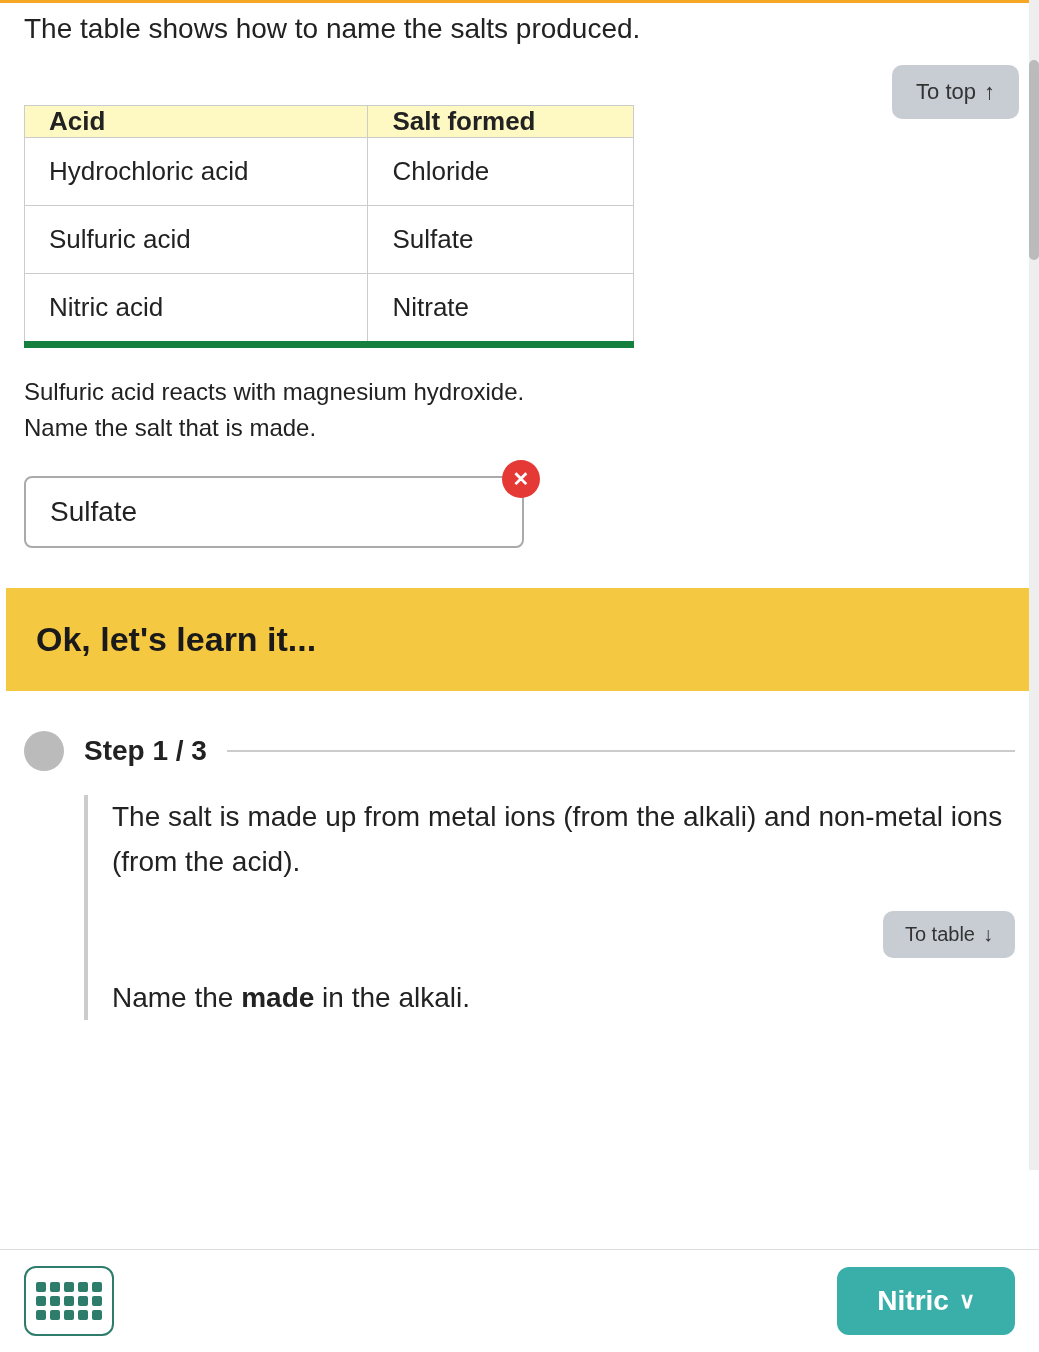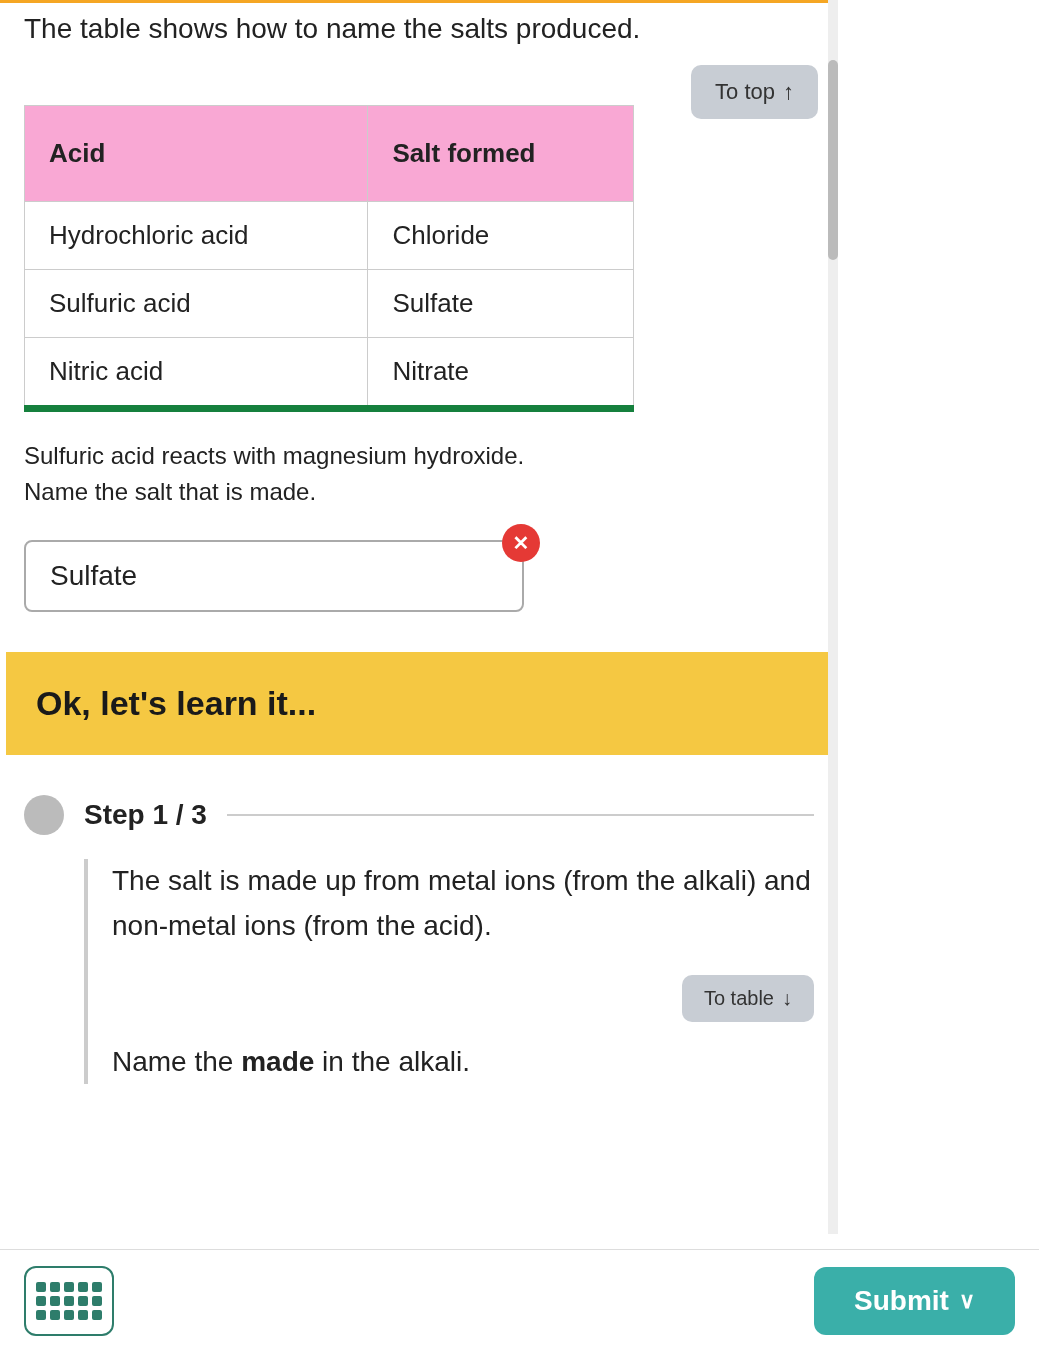--- a/index.html
+++ b/index.html
@@ -7,21 +7,21 @@
       font-family: -apple-system, BlinkMacSystemFont, 'Segoe UI', Arial, sans-serif;
       background: #fff;
       width: 1039px;
       min-height: 1352px;
       overflow-x: hidden;
       font-size: 28px;
       color: #222;
     }
 
     .page-wrapper {
-      width: 838px;
+      width: 1039px;
       padding: 0;
       position: relative;
     }
 
     
     .intro-text {
       padding: 10px 24px 0 24px;
       font-size: 28px;
       color: #222;
       border-top: 3px solid #f5a623;
@@ -50,23 +50,23 @@
       position: relative;
     }
 
     .salts-table {
       border-collapse: collapse;
       width: 610px;
       font-size: 26px;
     }
 
     .salts-table th {
-      background: #f9a8d4;
-      font-weight: bold;
-      padding: 32px 24px;
+      background: #fef9c3;
+      font-weight: bold;
+      padding: 0 24px;
       text-align: left;
       border: 1px solid #ccc;
     }
 
     .salts-table td {
       padding: 18px 24px;
       border-bottom: 1px solid #ccc;
       border-right: 1px solid #ccc;
     }
 
@@ -379,18 +379,18 @@
         <div class="grid-dot"></div>
         <div class="grid-dot"></div>
         <div class="grid-dot"></div>
         <div class="grid-dot"></div>
         <div class="grid-dot"></div>
         <div class="grid-dot"></div>
         <div class="grid-dot"></div>
       </div>
     </button>
     <button class="submit-btn">
-      <span>Submit</span>
+      <span>Nitric</span>
       <span style="font-size:22px;">∨</span>
     </button>
   </div>
 
 </div>
 
 </body></html>

